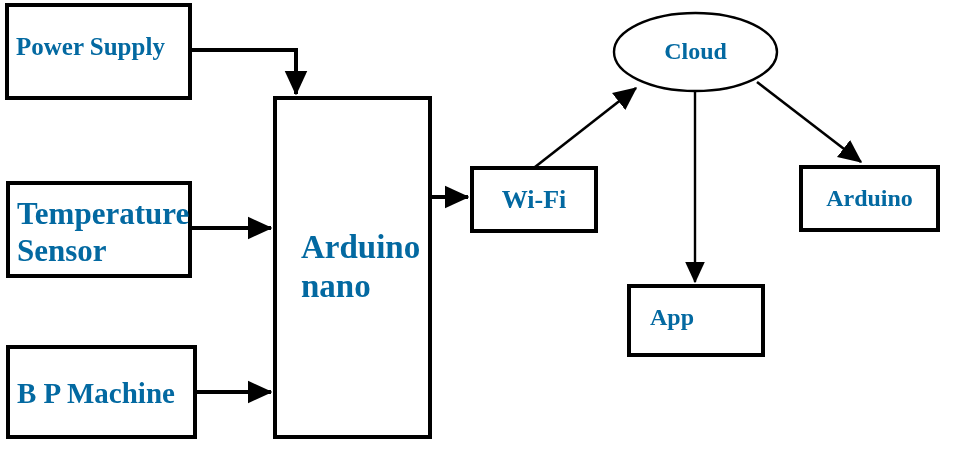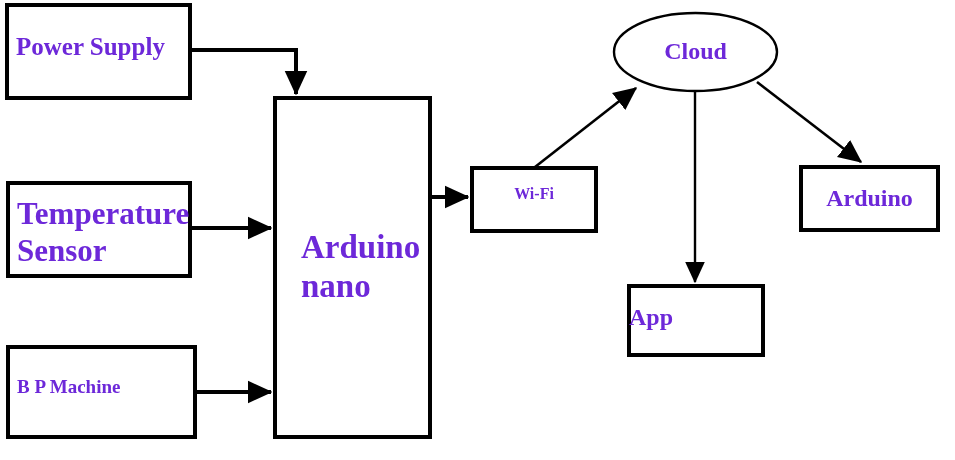--- a/index.html
+++ b/index.html
@@ -23,45 +23,45 @@
     top: 0;
     left: 0;
     width: 955px;
     height: 460px;
     display: block;
   }
   .node-label {
     position: absolute;
     font-family: "Liberation Serif", "DejaVu Serif", serif;
     font-weight: bold;
-    color: #6d28d9;
+    color: #0369a1;
     white-space: pre-line;
     pointer-events: none;
     line-height: 1.18;
   }
   .lbl-power-supply {
     left: 16px;  top: 32px;  font-size: 25px;
   }
   .lbl-temperature-sensor {
     left: 17px;  top: 196px; font-size: 31px;
   }
   .lbl-bp-machine {
-    left: 17px;  top: 376px; font-size: 19px;
+    left: 17px;  top: 376px; font-size: 29px;
   }
   .lbl-arduino-nano {
     left: 301px; top: 228px; font-size: 33px;
   }
   .lbl-wifi {
-    left: 472px; top: 185px; width: 124px; text-align: center; font-size: 16px;
+    left: 472px; top: 185px; width: 124px; text-align: center; font-size: 26px;
   }
   .lbl-cloud {
     left: 614px; top: 37px;  width: 163px; text-align: center; font-size: 24px;
   }
   .lbl-app {
-    left: 629px; top: 303px; width: 134px; text-align: left; font-size: 24px;
+    left: 605px; top: 303px; width: 134px; text-align: center; font-size: 24px;
   }
   .lbl-website {
     left: 801px; top: 184px; width: 137px; text-align: center; font-size: 24px;
   }
 </style>
 </head>
 <body>
 
 <div id="diagram-canvas">
 

